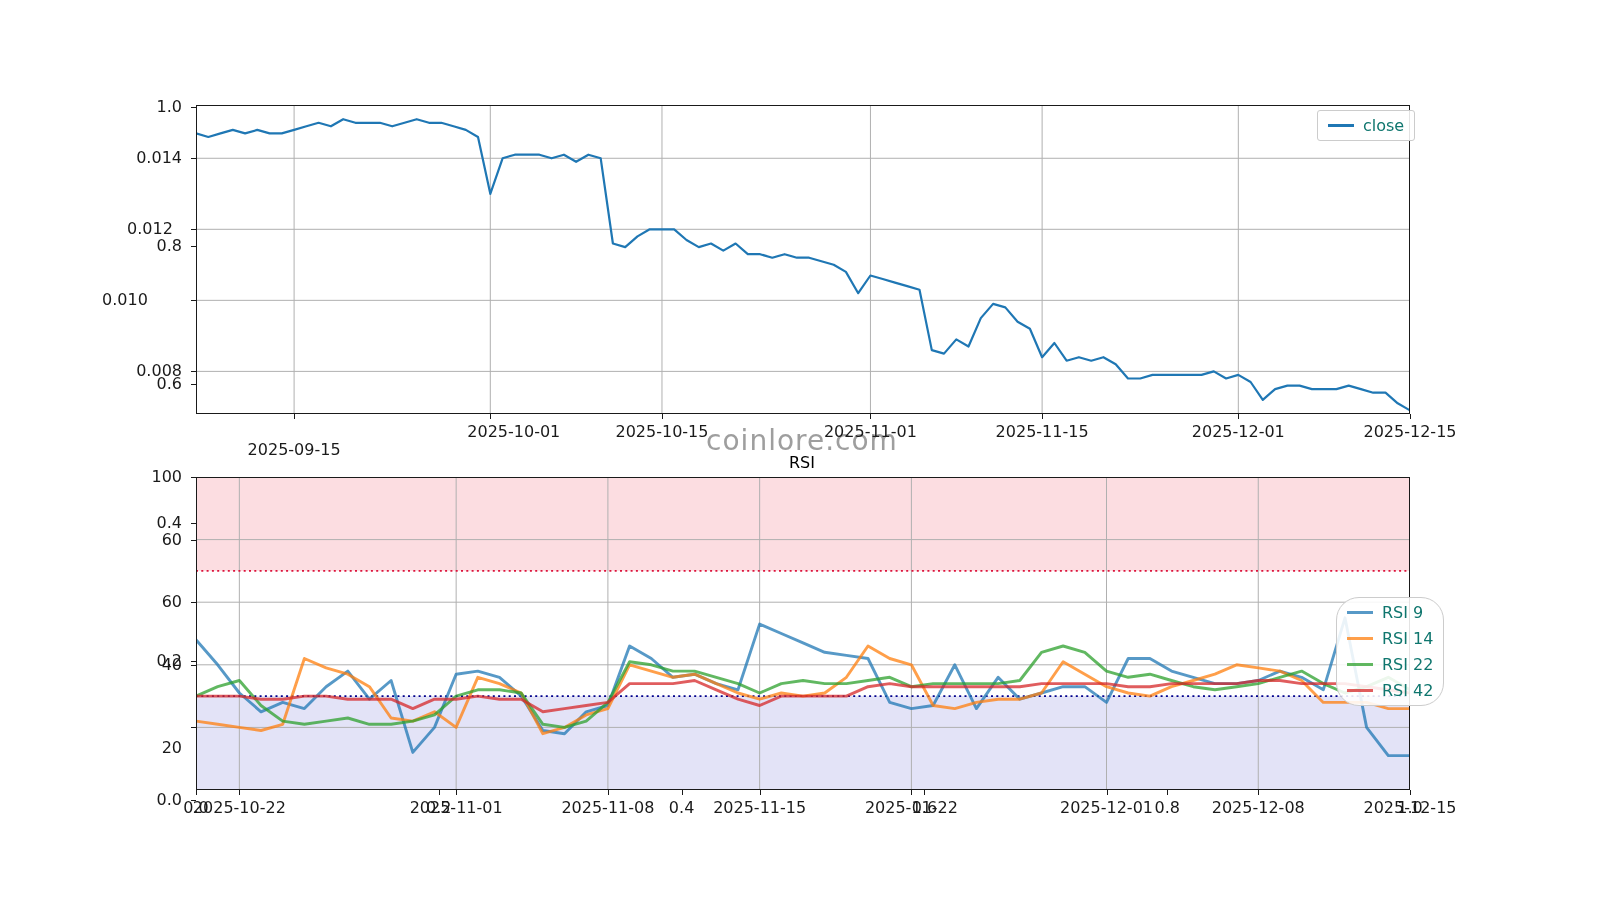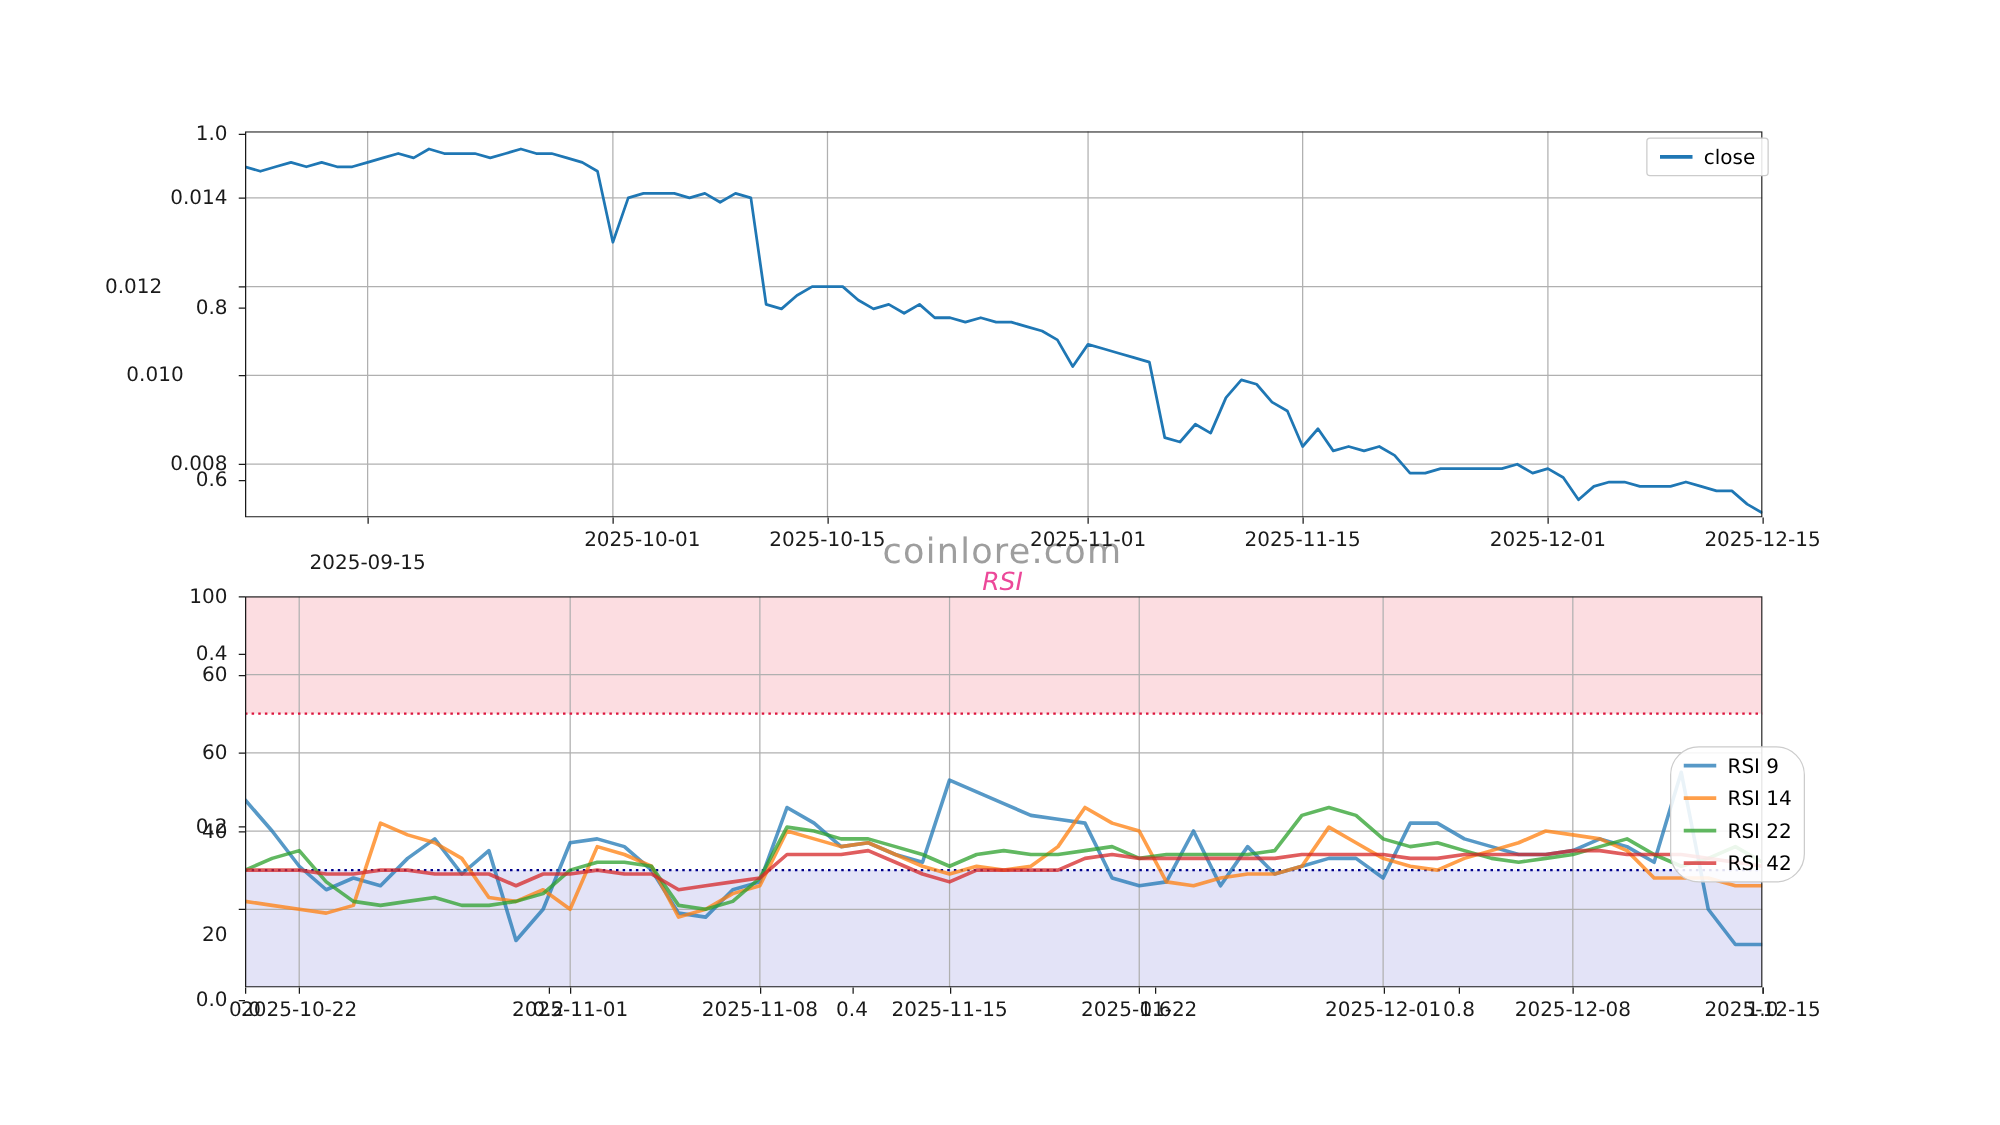--- a/index.html
+++ b/index.html
@@ -6,29 +6,29 @@
   #figure{
     position:relative;width:1600px;height:900px;background:#ffffff;overflow:hidden;
     font-family:"DejaVu Sans","Liberation Sans",sans-serif;color:#1a1a1a;
   }
   .chart-svg{position:absolute;}
   .ticklabel{position:absolute;font-size:16px;line-height:19px;color:#1a1a1a;white-space:nowrap;}
   .tickmark{position:absolute;background:#1a1a1a;}
   .watermark{position:absolute;left:602px;top:424px;width:400px;text-align:center;
     font-size:28px;letter-spacing:1px;color:#9e9e9e;}
   .rsi-title{position:absolute;left:602px;top:453px;width:400px;text-align:center;
-    font-size:20px;color:#ec4899;font-style:italic;}
+    font-size:16px;color:#000000;}
   .legend{position:absolute;background:rgba(255,255,255,0.88);border:1px solid #cccccc;
     border-radius:3px;display:flex;flex-direction:column;gap:7px;font-size:16px;
     padding:5px 10px;z-index:5;}
   .legend-top{left:1317px;top:110px;}
   .legend-bot{left:1336px;top:597px;border-radius:23px;}
   .legend-row{display:flex;align-items:center;gap:9px;}
   .swatch{display:inline-block;width:26px;height:3px;}
-  .legend-text{color:#000000;}
+  .legend-text{color:#0f766e;}
 </style>
 </head>
 <body>
 
 <div id="figure">
 
   <svg id="price-svg" class="chart-svg" style="left:196px;top:105px;" width="1214" height="309">
       <line x1="98.1010101010101" x2="98.1010101010101" y1="0" y2="309" stroke="#b0b0b0" stroke-width="1"></line>
       <line x1="294.3030303030303" x2="294.3030303030303" y1="0" y2="309" stroke="#b0b0b0" stroke-width="1"></line>
       <line x1="465.9797979797979" x2="465.9797979797979" y1="0" y2="309" stroke="#b0b0b0" stroke-width="1"></line>
@@ -107,23 +107,23 @@
     <div class="ticklabel" style="left: 800.444px; width: 140px; text-align: center; top: 422px;">2025-11-01</div>
     <div class="tickmark" style="left: 870.444px; top: 414px; width: 1px; height: 5px;"></div>
     <div class="ticklabel" style="left: 972.121px; width: 140px; text-align: center; top: 422px;">2025-11-15</div>
     <div class="tickmark" style="left: 1042.12px; top: 414px; width: 1px; height: 5px;"></div>
     <div class="ticklabel" style="left: 1168.32px; width: 140px; text-align: center; top: 422px;">2025-12-01</div>
     <div class="tickmark" style="left: 1238.32px; top: 414px; width: 1px; height: 5px;"></div>
     <div class="ticklabel" style="left: 1340px; width: 140px; text-align: center; top: 422px;">2025-12-15</div>
     <div class="tickmark" style="left: 1410px; top: 414px; width: 1px; height: 5px;"></div>
     <div class="ticklabel" style="left: 102px; width: 80px; text-align: right; top: 361.379px;">0.008</div>
     <div class="tickmark" style="left: 191px; top: 371.379px; width: 5px; height: 1px;"></div>
-    <div class="ticklabel" style="left: 84px; width: 80px; text-align: center; top: 290.345px;">0.010</div>
+    <div class="ticklabel" style="left: 102px; width: 80px; text-align: left; top: 290.345px;">0.010</div>
     <div class="tickmark" style="left: 191px; top: 300.345px; width: 5px; height: 1px;"></div>
-    <div class="ticklabel" style="left: 84px; width: 80px; text-align: left; top: 219.31px;">0.012</div>
+    <div class="ticklabel" style="left: 110px; width: 80px; text-align: center; top: 219.31px;">0.012</div>
     <div class="tickmark" style="left: 191px; top: 229.31px; width: 5px; height: 1px;"></div>
     <div class="ticklabel" style="left: 102px; width: 80px; text-align: right; top: 148.276px;">0.014</div>
     <div class="tickmark" style="left: 191px; top: 158.276px; width: 5px; height: 1px;"></div>
     <div class="ticklabel" style="left: 169.357px; width: 140px; text-align: center; top: 798px;">2025-10-22</div>
     <div class="tickmark" style="left: 239.357px; top: 790px; width: 1px; height: 5px;"></div>
     <div class="ticklabel" style="left: 386.143px; width: 140px; text-align: center; top: 798px;">2025-11-01</div>
     <div class="tickmark" style="left: 456.143px; top: 790px; width: 1px; height: 5px;"></div>
     <div class="ticklabel" style="left: 537.893px; width: 140px; text-align: center; top: 798px;">2025-11-08</div>
     <div class="tickmark" style="left: 607.893px; top: 790px; width: 1px; height: 5px;"></div>
     <div class="ticklabel" style="left: 689.643px; width: 140px; text-align: center; top: 798px;">2025-11-15</div>

